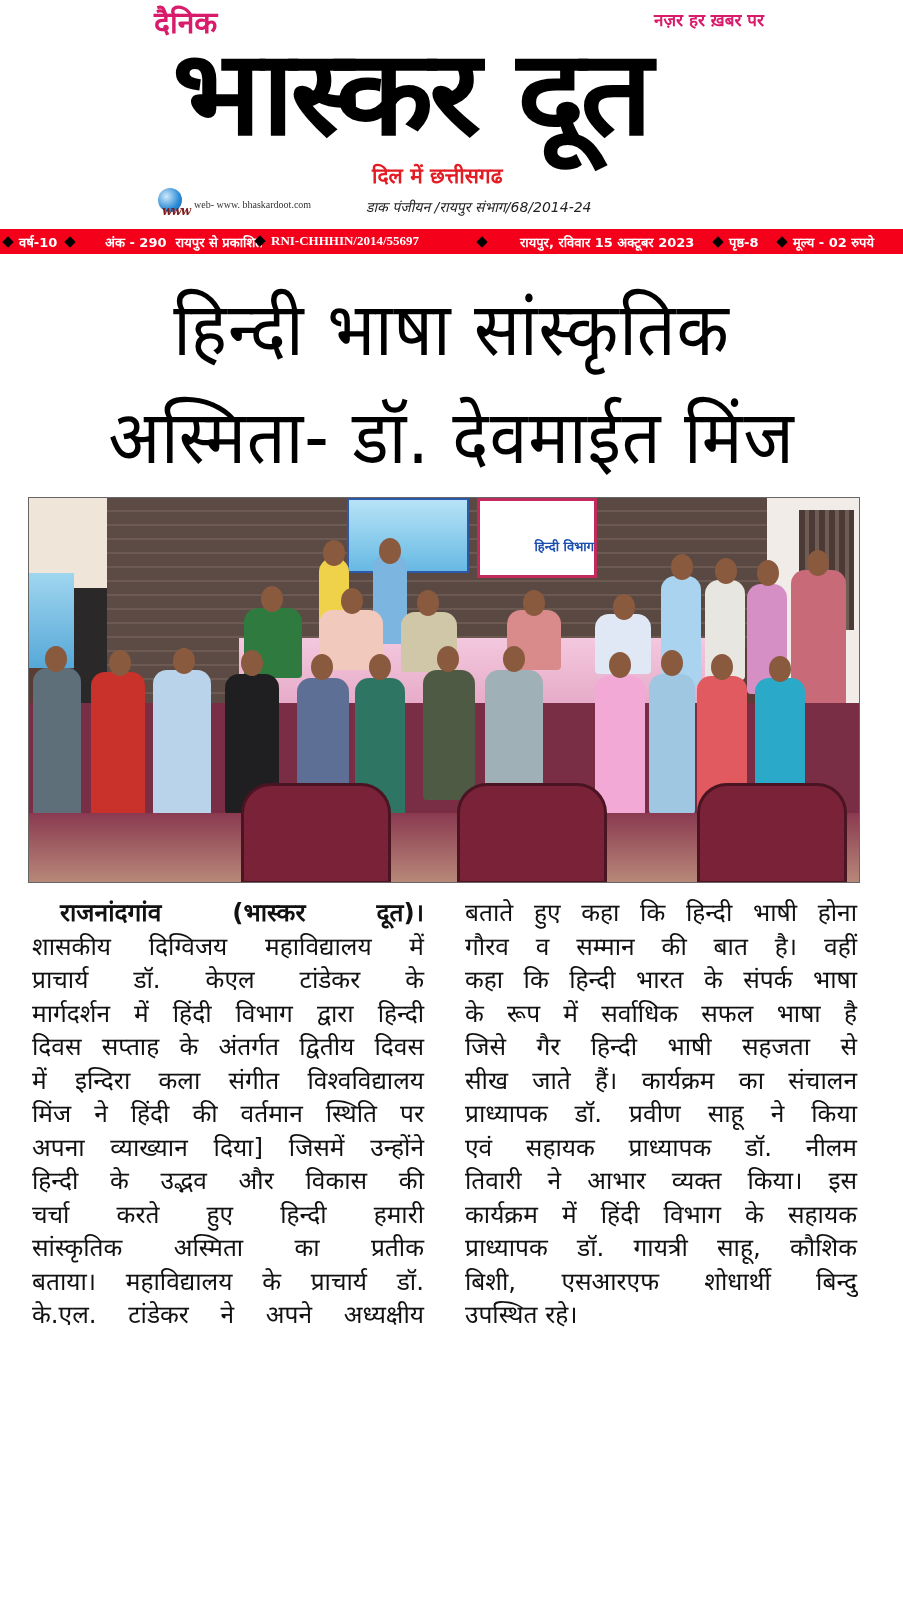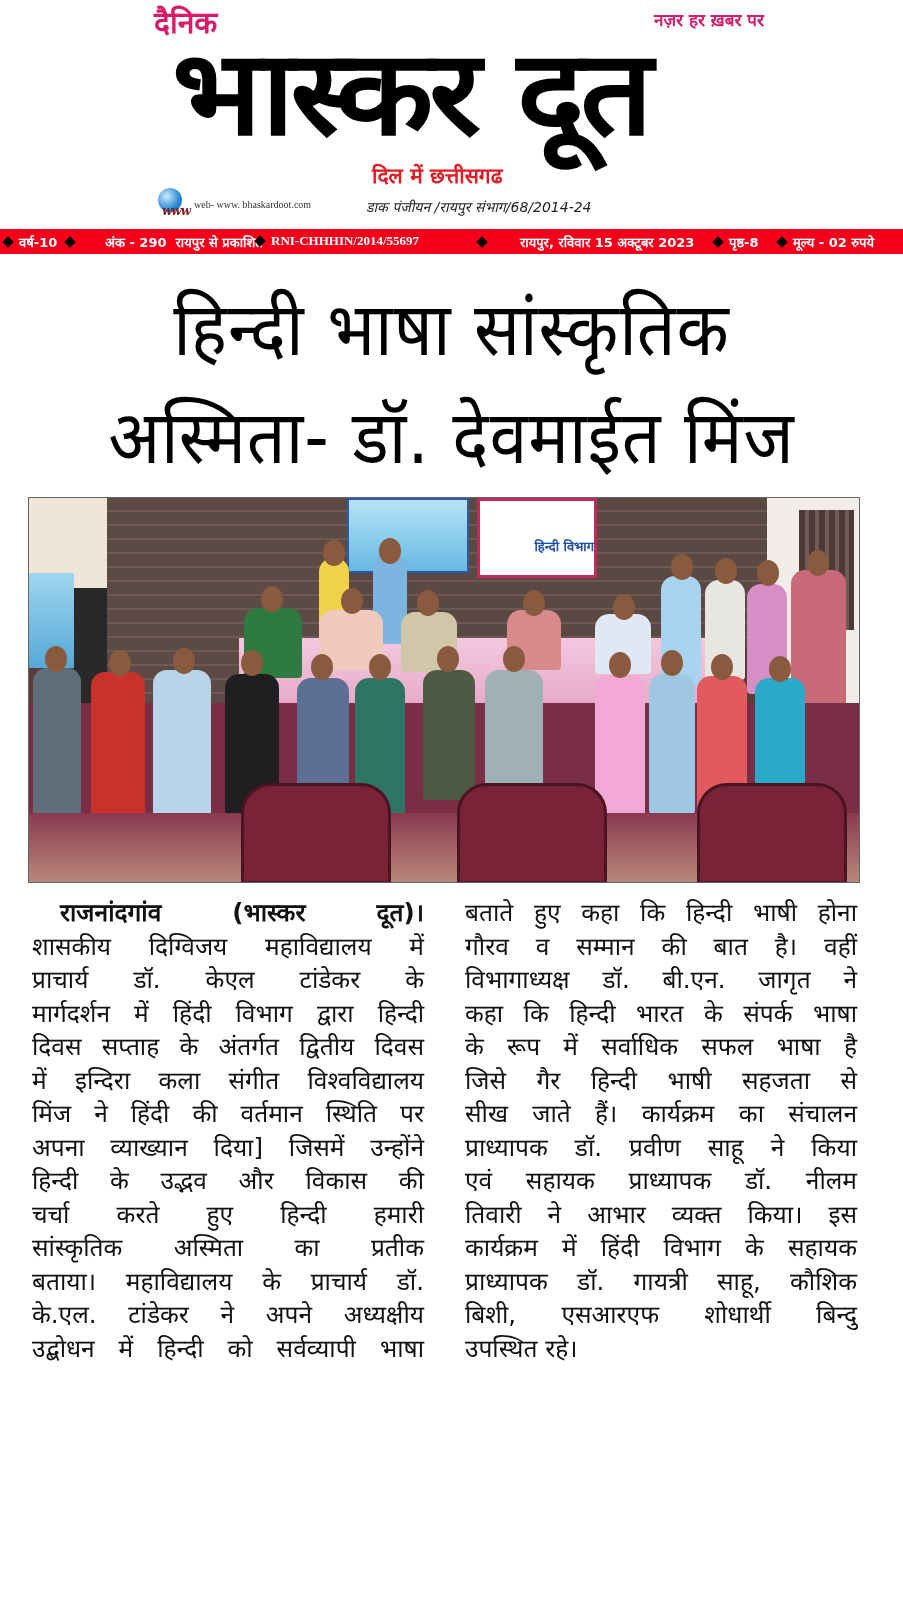--- a/index.html
+++ b/index.html
@@ -183,26 +183,24 @@
     <span class="ln">मार्गदर्शन में हिंदी विभाग द्वारा हिन्दी</span>
     <span class="ln">दिवस सप्ताह के अंतर्गत द्वितीय दिवस</span>
     <span class="ln">में इन्दिरा कला संगीत विश्वविद्यालय</span>
     <span class="ln">मिंज ने हिंदी की वर्तमान स्थिति पर</span>
     <span class="ln">अपना व्याख्यान दिया] जिसमें उन्होंने</span>
     <span class="ln">हिन्दी के उद्भव और विकास की</span>
     <span class="ln">चर्चा करते हुए हिन्दी हमारी</span>
     <span class="ln">सांस्कृतिक अस्मिता का प्रतीक</span>
     <span class="ln">बताया। महाविद्यालय के प्राचार्य डॉ.</span>
     <span class="ln">के.एल. टांडेकर ने अपने अध्यक्षीय</span>
-    <span class="ln">उद्बोधन में हिन्दी को सर्वव्यापी भाषा</span>
   </div>
   <div class="col col-right">
     <span class="ln">बताते हुए कहा कि हिन्दी भाषी होना</span>
     <span class="ln">गौरव व सम्मान की बात है। वहीं</span>
-    <span class="ln">विभागाध्यक्ष डॉ. बी.एन. जागृत ने</span>
     <span class="ln">कहा कि हिन्दी भारत के संपर्क भाषा</span>
     <span class="ln">के रूप में सर्वाधिक सफल भाषा है</span>
     <span class="ln">जिसे गैर हिन्दी भाषी सहजता से</span>
     <span class="ln">सीख जाते हैं। कार्यक्रम का संचालन</span>
     <span class="ln">प्राध्यापक डॉ. प्रवीण साहू ने किया</span>
     <span class="ln">एवं सहायक प्राध्यापक डॉ. नीलम</span>
     <span class="ln">तिवारी ने आभार व्यक्त किया। इस</span>
     <span class="ln">कार्यक्रम में हिंदी विभाग के सहायक</span>
     <span class="ln">प्राध्यापक डॉ. गायत्री साहू, कौशिक</span>
     <span class="ln">बिशी, एसआरएफ शोधार्थी बिन्दु</span>

